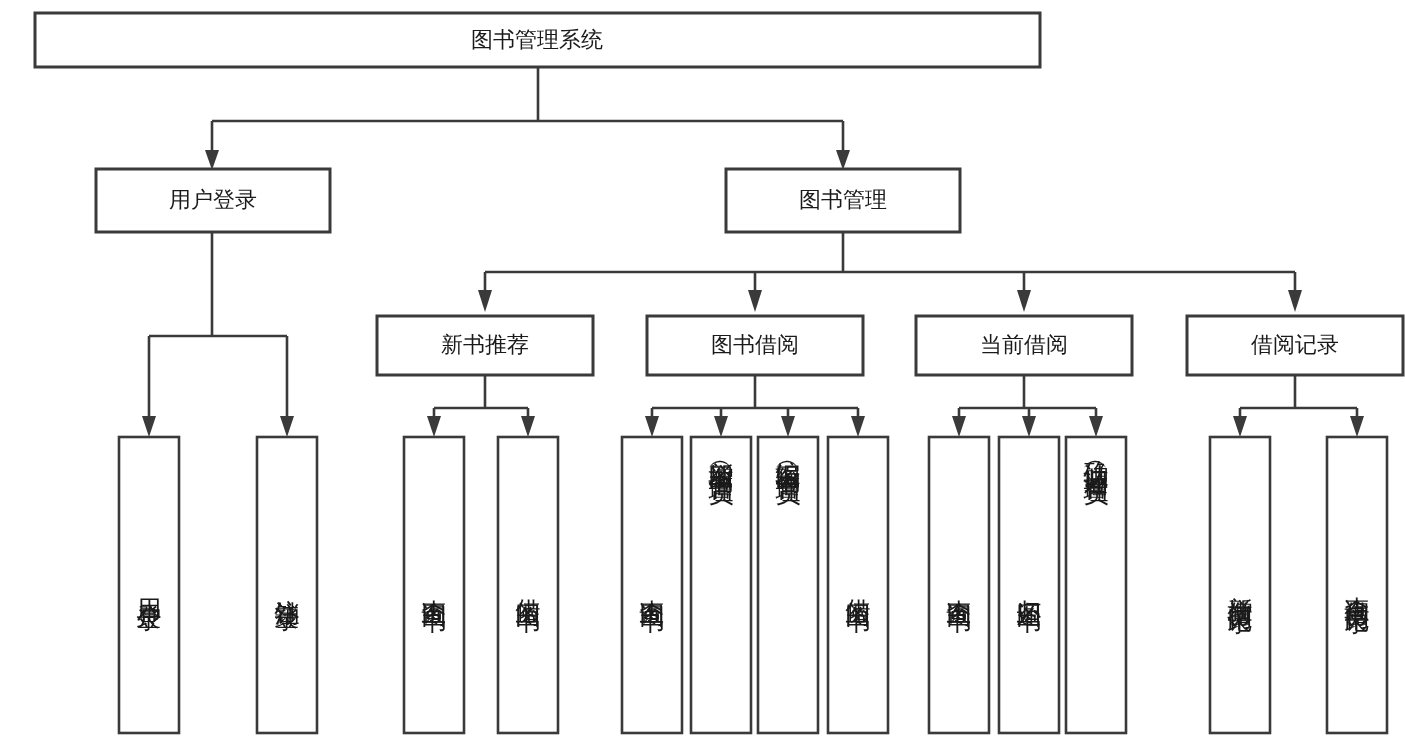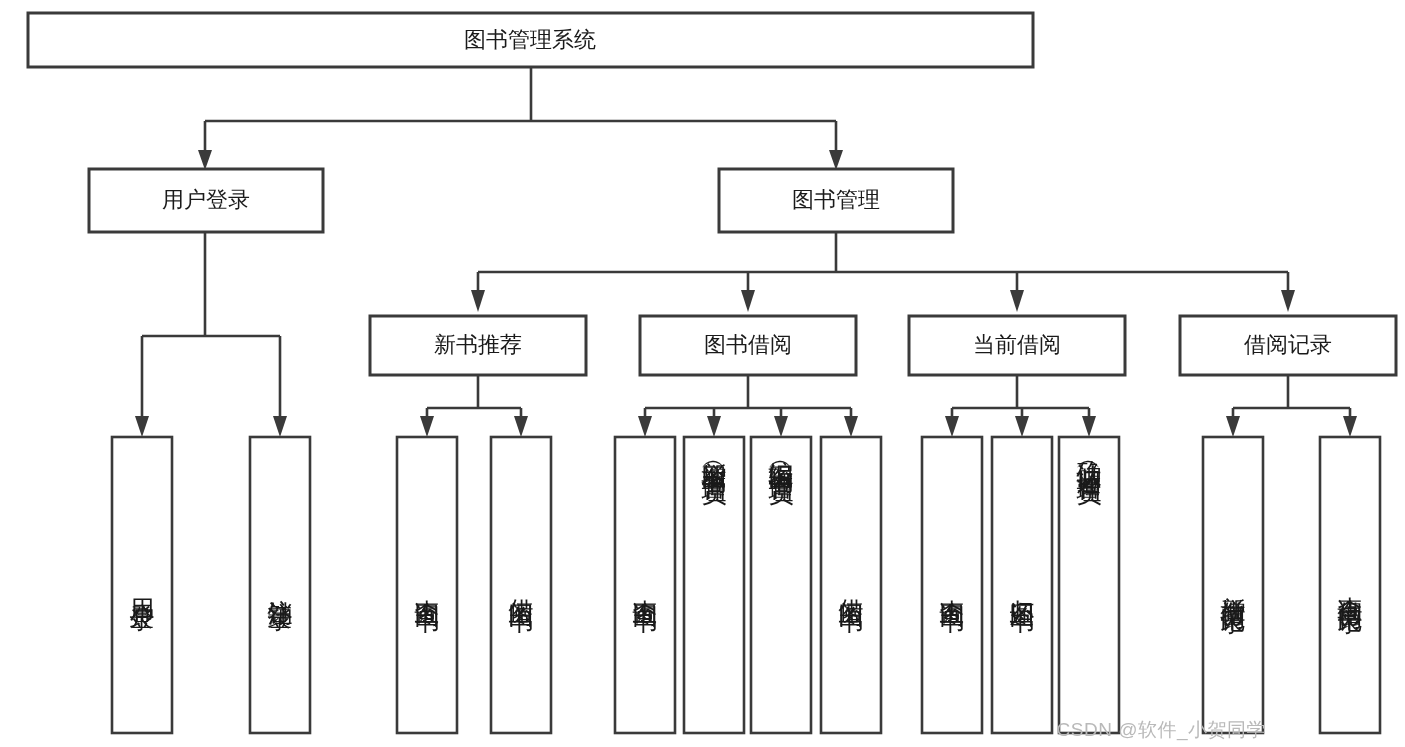--- a/index.html
+++ b/index.html
@@ -9,21 +9,21 @@
   }
   body {
     width: 1405px;
     height: 747px;
     font-family: "Liberation Sans", "DejaVu Sans", sans-serif;
     overflow: hidden;
     position: relative;
   }
   #diagram-root {
     position: absolute;
-    left: 8px; top: 0;
+    left: 15px; top: 0;
     width: 1266px;
     height: 747px;
   }
   svg.flow {
     display: block;
     width: 1405px;
     height: 747px;
   }
   .node-box {
     fill: #ffffff;
@@ -211,14 +211,13 @@
   <div class="leaf-label-wrap" style="left:1051px; top:437px; width:60px; height:296px; align-items:flex-start;">
     <span class="leaf-label" style="margin-top:4px;">确认归还（管理员）</span>
   </div>
   <div class="leaf-label-wrap" style="left:1195px; top:437px; width:60px; height:296px;">
     <span class="leaf-label">新增借阅记录</span>
   </div>
   <div class="leaf-label-wrap" style="left:1312px; top:437px; width:60px; height:296px;">
     <span class="leaf-label">查询借阅记录</span>
   </div>
 
-  <div class="watermark">CSDN @软件_小贺同学</div>
 </div>
 
 </body></html>

